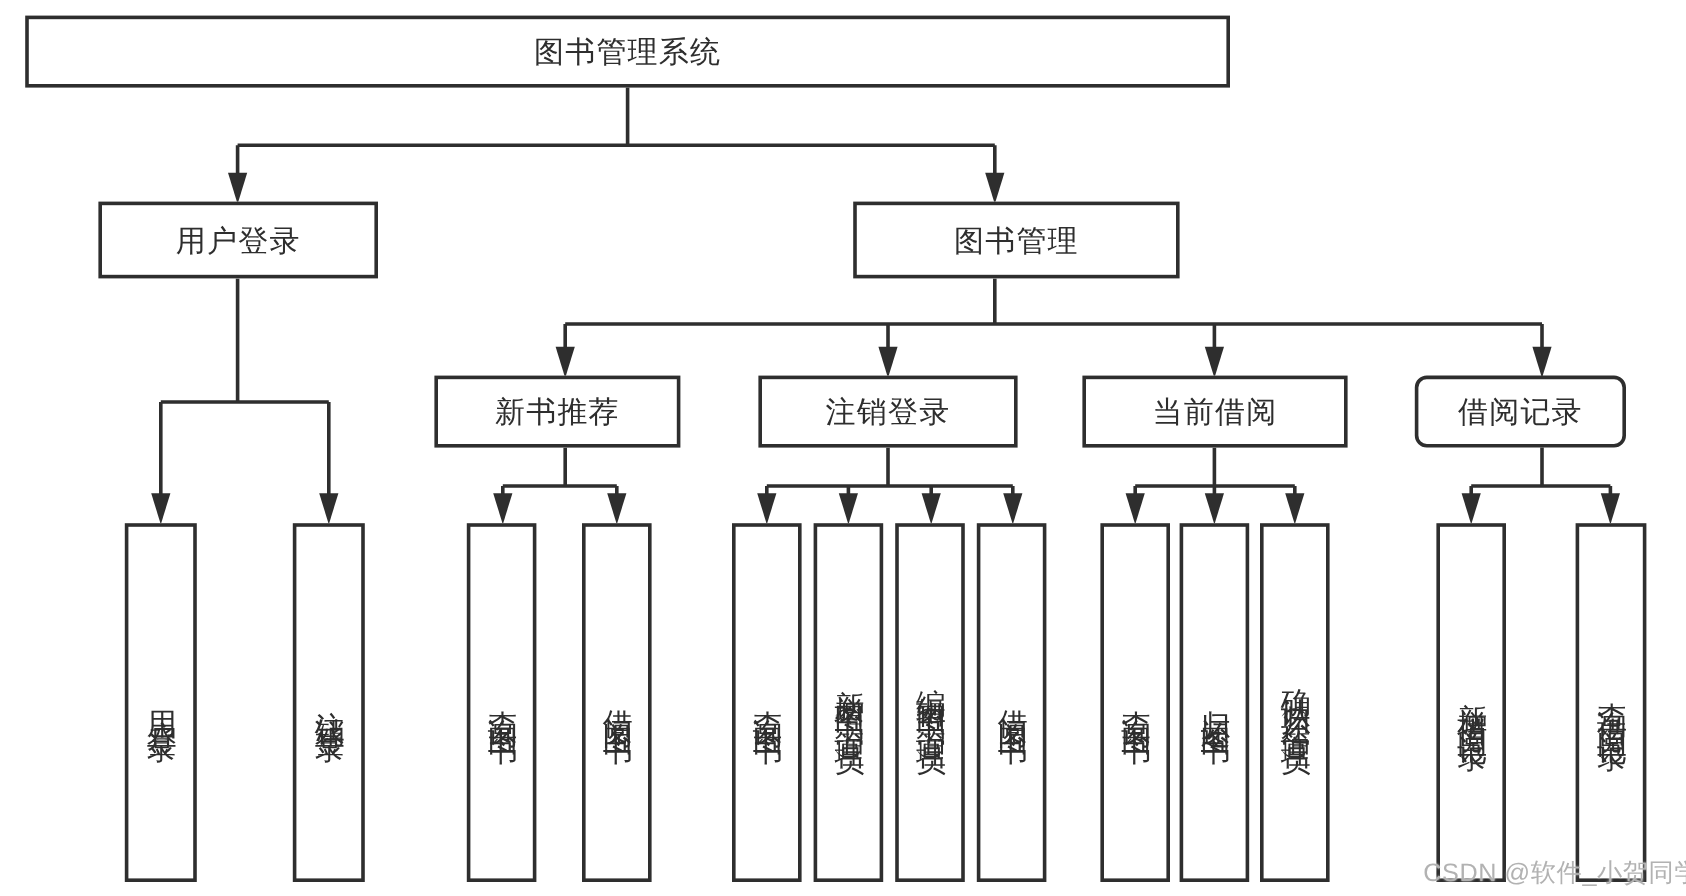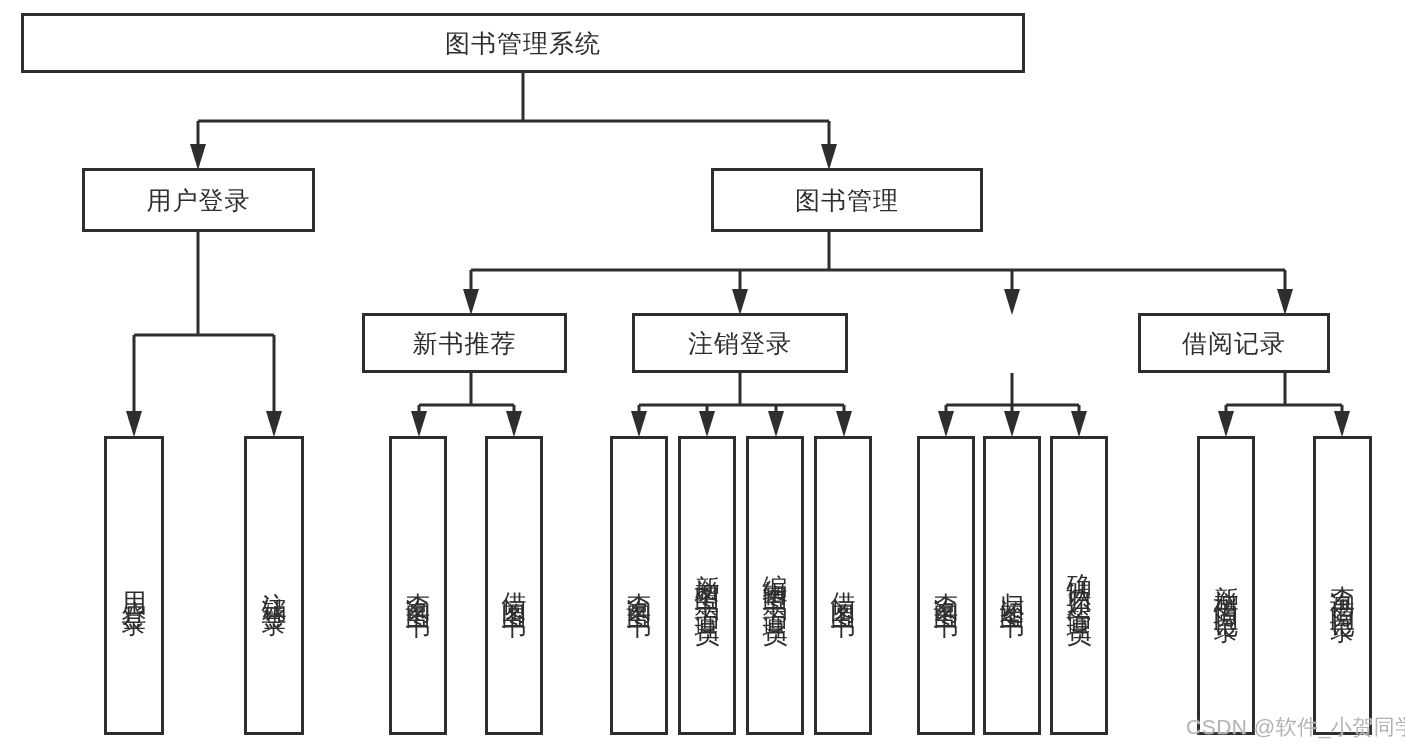--- a/index.html
+++ b/index.html
@@ -85,21 +85,24 @@
   <div class="box lvl2" style="left:711px; width:272px;">
     <span class="hlabel">图书管理</span>
   </div>
 
   <div class="box lvl3" style="left:362px; width:205px;">
     <span class="hlabel">新书推荐</span>
   </div>
   <div class="box lvl3" style="left:632px; width:216px;">
     <span class="hlabel">注销登录</span>
   </div>
-  <div class="box lvl3" style="left:1138px; width:192px;">
+  <div class="box lvl3" style="left:902px; width:221px;">
+    <span class="hlabel">当前借阅</span>
+  </div>
+  <div class="box lvl3" style="left:1179px; width:176px;border-radius:10px;">
     <span class="hlabel">借阅记录</span>
   </div>
 
   <div class="box leaf" style="left:104px; width:60px;">
     <span class="vlabel">用户登录</span>
   </div>
   <div class="box leaf" style="left:244px; width:60px;">
     <span class="vlabel">注销登录</span>
   </div>
 

